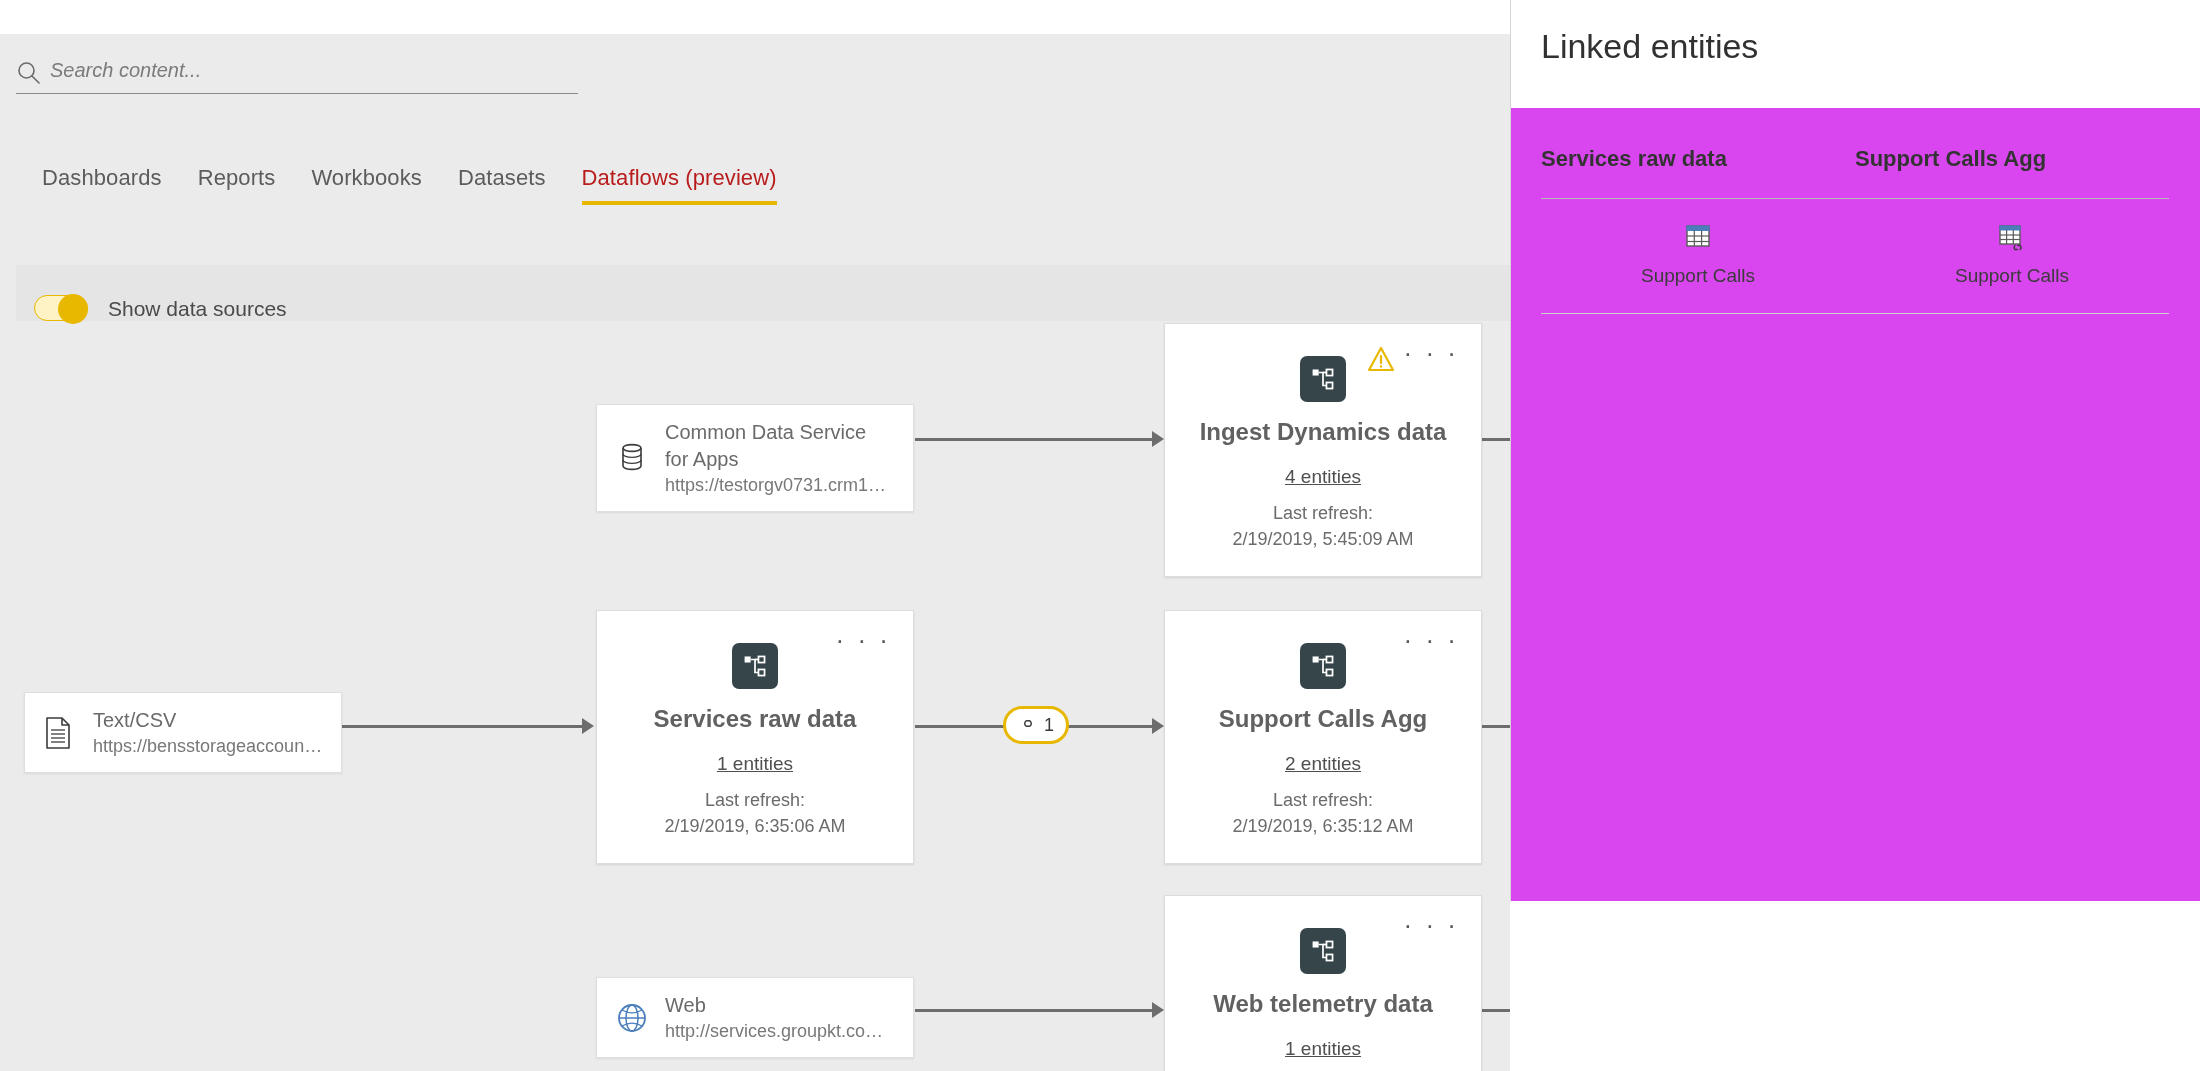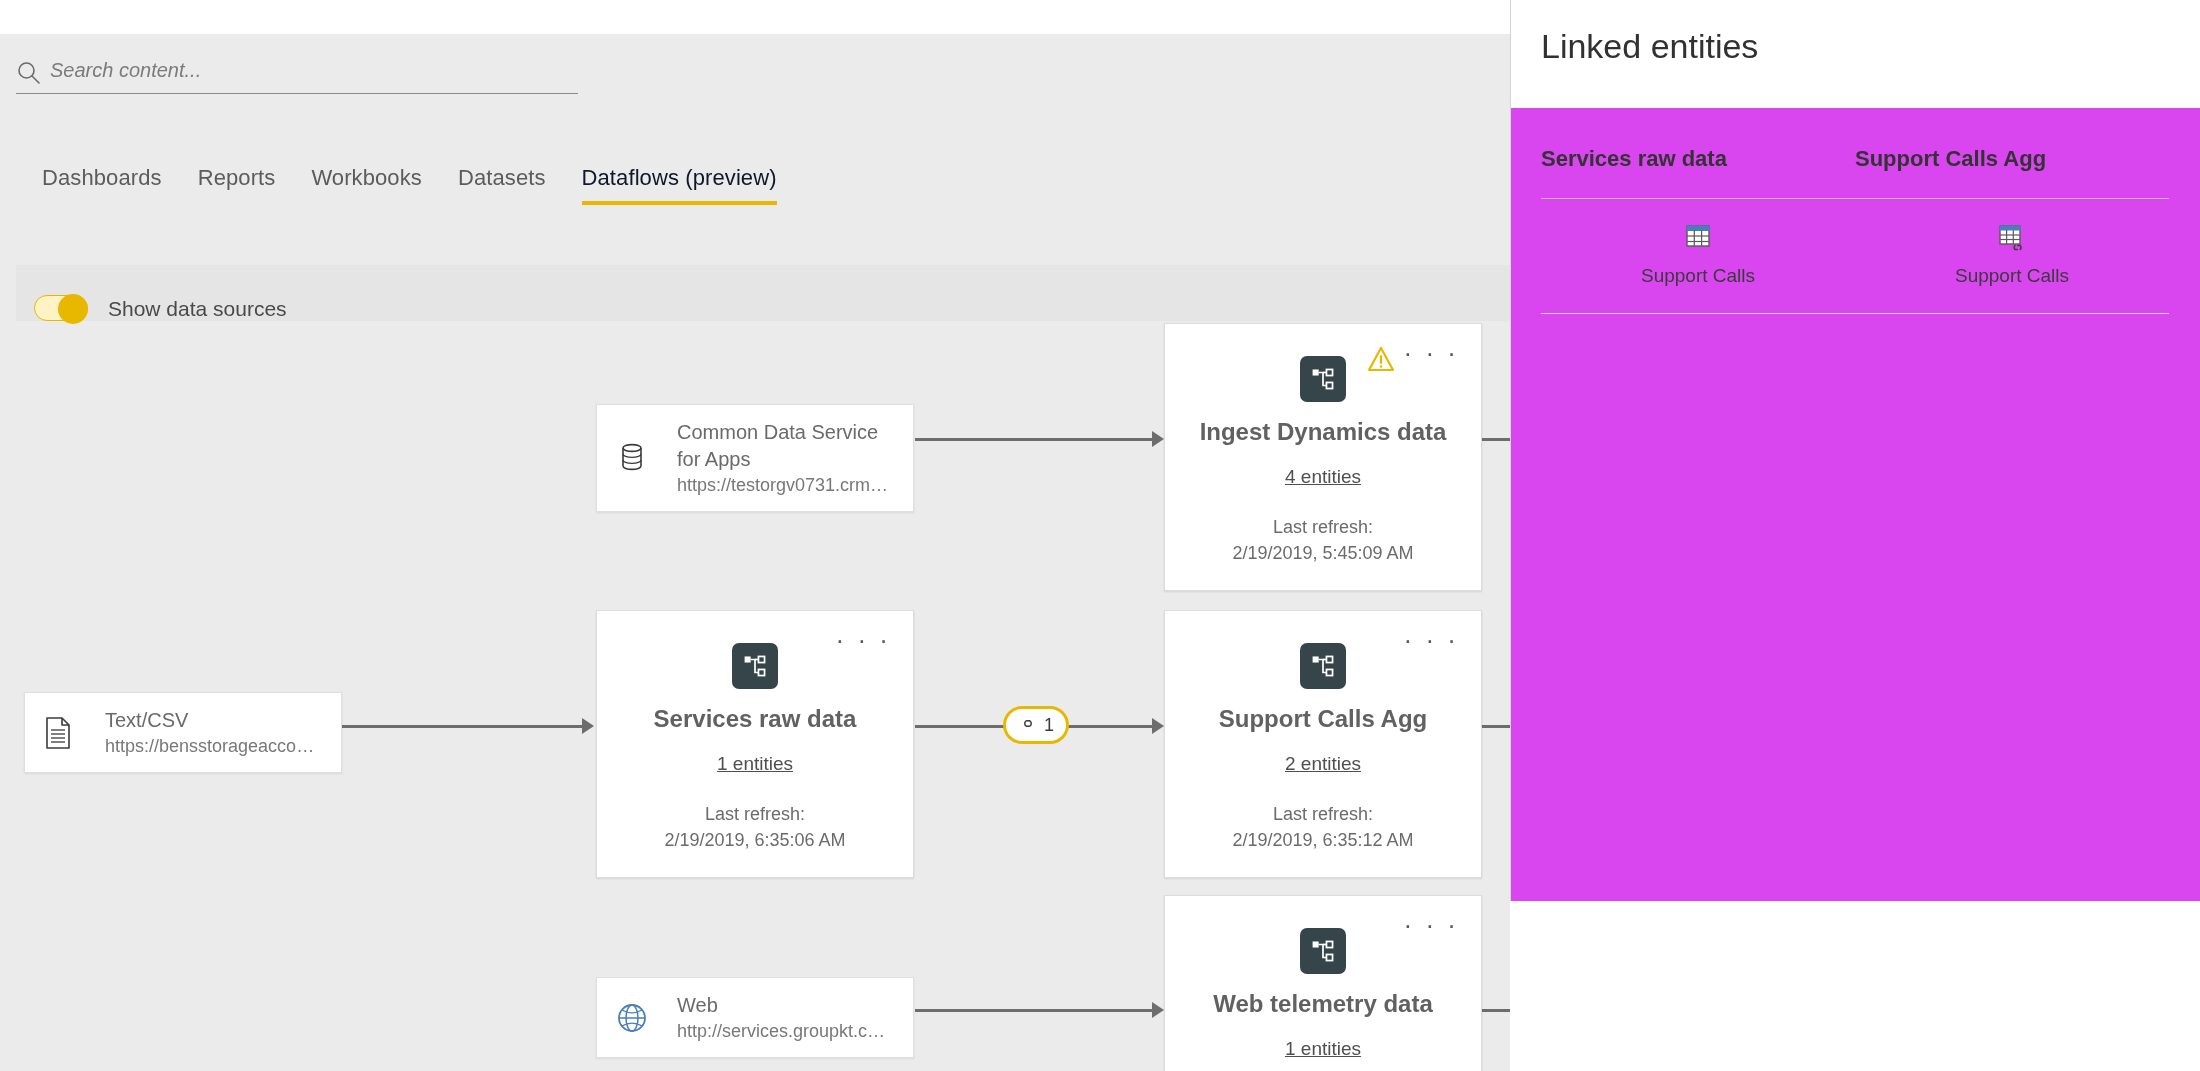--- a/index.html
+++ b/index.html
@@ -47,21 +47,21 @@
   .tabs {
     position: absolute; left: 22px; top: 165px;
     display: flex; align-items: flex-end; gap: 0px;
   }
   .tab {
     font-size: 22px; color: #5c5c5c; padding: 0 18px 14px 18px;
     cursor: pointer; white-space: nowrap; position: relative;
     letter-spacing: .1px;
   }
   .tab:first-child { padding-left: 0; margin-left: 20px; }
-  .tab.active { color: #0f172a; text-align: center; }
+  .tab.active { color: #b91c1c; text-align: center; }
   .tab.active::after {
     content: ""; position: absolute; left: 18px; right: 18px; bottom: 0;
     height: 4px; background: #e8b800;
   }
   .tab.active:first-child::after { left: 0; }
 
   
   .toolbar {
     position: absolute; left: 16px; top: 265px;
     width: 1494px; height: 56px;
@@ -116,41 +116,40 @@
     display: flex; align-items: center; justify-content: center;
   }
   .df-title {
     margin-top: 16px; font-size: 24px; font-weight: bold; color: #616161;
   }
   .df-entities {
     margin-top: 20px; font-size: 19px; color: #4f4f4f;
     text-decoration: underline; cursor: pointer; display: inline-block;
   }
   .df-refresh {
-    margin-top: 26px; font-size: 18px; color: #6b6b6b; line-height: 1.45;
+    margin-top: 12px; font-size: 18px; color: #6b6b6b; line-height: 1.45;
   }
   .df-warning {
     position: absolute; top: 22px; right: 86px;
     width: 28px; height: 26px; cursor: pointer;
   }
   .df-more {
     position: absolute; top: 22px; right: 22px;
     font-size: 26px; letter-spacing: 3px; color: #5a5a5a;
     line-height: 14px; cursor: pointer; user-select: none;
   }
 
   
   .ds-card {
     position: absolute;
     background: #ffffff;
     border: 1px solid #dfdfdf;
     box-shadow: 0 1px 2px rgba(0,0,0,.08);
     display: flex; align-items: center;
     padding: 14px 18px;
-    gap: 12px;
   }
   .ds-icon { width: 34px; height: 34px; flex: 0 0 34px; margin-right: 16px; }
   .ds-text { display: flex; flex-direction: column; overflow: hidden; }
   .ds-title { font-size: 20px; color: #6a6a6a; line-height: 1.35; }
   .ds-sub {
     font-size: 18px; color: #787878; line-height: 1.35; white-space: nowrap;
     overflow: hidden; text-overflow: ellipsis;
   }
 
   

